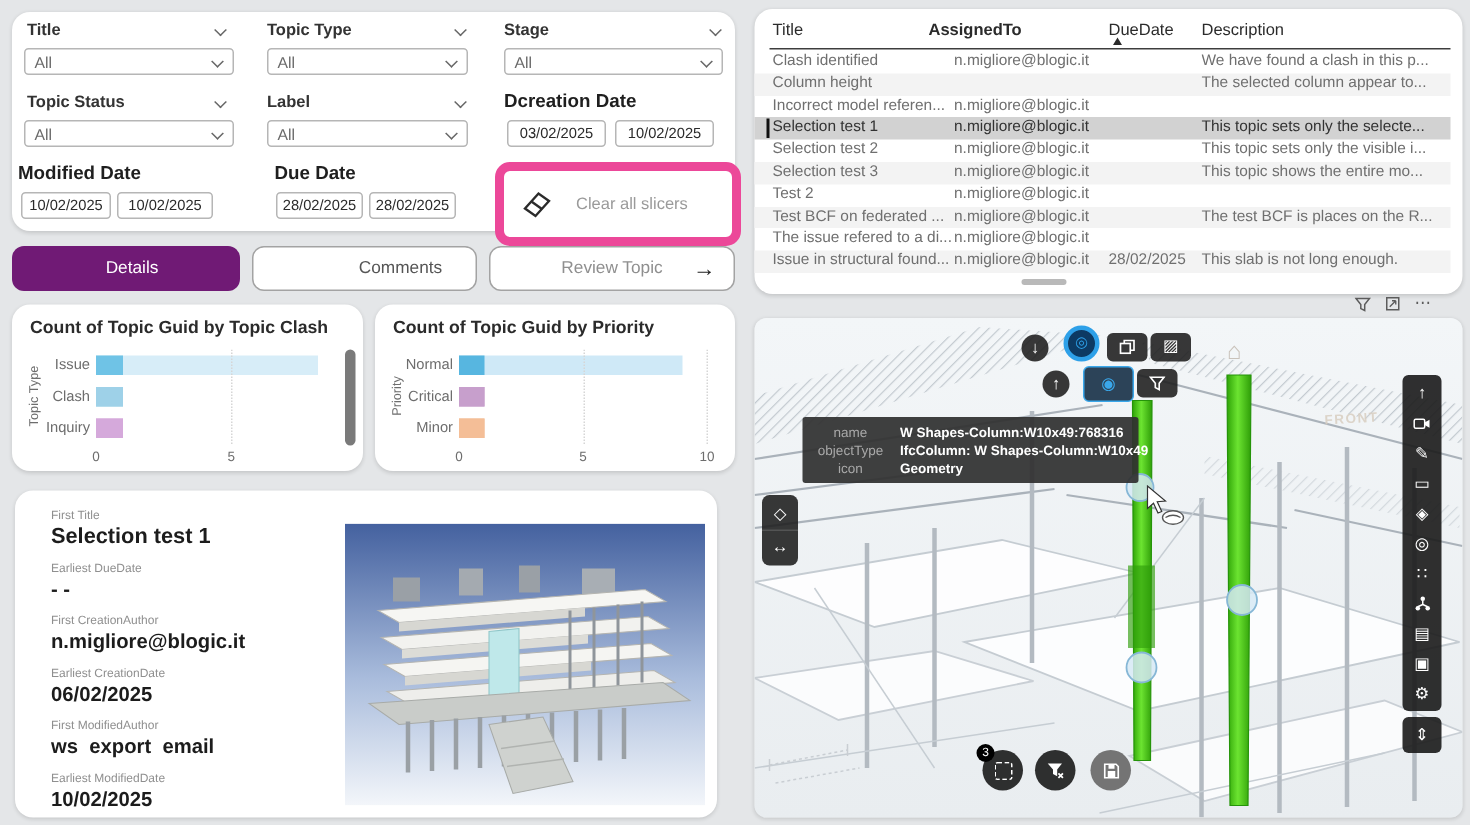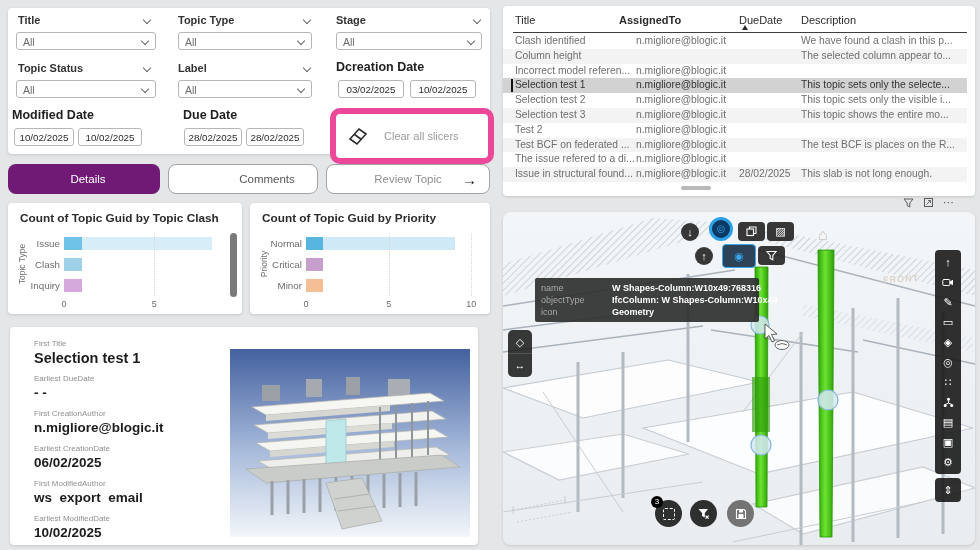--- a/index.html
+++ b/index.html
@@ -1,17 +1,17 @@
 <!DOCTYPE html>
 <html><head>
 <meta charset="utf-8">
 <style>
   html,body{margin:0;padding:0;background:#e4e6e8;font-family:"Liberation Sans","DejaVu Sans",sans-serif;}
   #page{position:relative;width:980px;height:550px;background:#e4e6e8;overflow:hidden;}
-  .card{position:absolute;background:#fff;border-radius:4px;box-shadow:0 1px 3px rgba(0,0,0,.14);}
+  .card{position:absolute;background:#fff;border-radius:12px;box-shadow:0 1px 3px rgba(0,0,0,.14);}
   .abs{position:absolute;}
   
   .dd-label{position:absolute;font-size:11px;font-weight:bold;color:#333;}
   .big-label{position:absolute;font-size:12.5px;font-weight:bold;color:#1f1f1f;}
   .chev{display:inline-block;width:5px;height:5px;border-right:1.3px solid #666;border-bottom:1.3px solid #666;transform:rotate(45deg);}
   .select{position:absolute;height:18px;border:1px solid #b6b6b6;border-radius:3px;background:#fff;font-size:10.5px;color:#6a6a6a;line-height:18px;padding-left:6px;box-sizing:border-box;}
   .select .chev{position:absolute;right:7px;top:5px;}
   .datebox{position:absolute;height:18px;border:1px solid #b6b6b6;border-radius:3px;background:#fff;font-size:9.8px;color:#2b2b2b;line-height:18px;text-align:center;box-sizing:border-box;}
   .clear-btn{position:absolute;left:322px;top:100px;width:152px;height:44px;border:6px solid #ec4899;border-radius:10px;background:#fff;display:flex;align-items:center;cursor:pointer;}
   .clear-btn span{font-size:11px;color:#9a9a9a;margin-left:14px;}
@@ -54,21 +54,21 @@
   .c3{left:298px;right:2px;width:auto;}
   .hscroll{position:absolute;height:4px;border-radius:2px;background:#b9b9b9;}
   
   #viewer{position:absolute;left:503px;top:212px;width:472px;height:333px;border-radius:8px;overflow:hidden;background:linear-gradient(#f3f6f8,#e9edf0);box-shadow:0 1px 3px rgba(0,0,0,.14);}
   .vbtn{position:absolute;background:rgba(28,28,28,.88);display:flex;align-items:center;justify-content:center;color:#fff;cursor:pointer;}
   .vbtn.circ{border-radius:50%;}
   .vbtn.sq{border-radius:4px;}
   .vicon{font-size:11px;line-height:1;color:#fff;}
   .tooltip{position:absolute;left:32px;top:66px;width:224px;height:44px;background:rgba(48,48,48,.93);border-radius:2px;padding:4px 6px;box-sizing:border-box;z-index:5;}
   .ttrow{display:flex;font-size:9px;line-height:12px;}
-  .ttlab{width:52px;text-align:left;color:#a9a9a9;margin-right:19px;flex:none;}
+  .ttlab{width:52px;text-align:center;color:#a9a9a9;margin-right:7px;flex:none;}
   .ttval{color:#fff;font-weight:bold;white-space:nowrap;}
   .rtb{position:absolute;right:14px;top:38px;width:26px;background:rgba(25,25,25,.9);border-radius:4px;padding:2px 0;z-index:4;}
   .rtb .vtool{height:20px;display:flex;align-items:center;justify-content:center;color:#fff;font-size:11px;cursor:pointer;}
   .collapse-btn{position:absolute;right:14px;top:266px;width:26px;height:24px;background:rgba(25,25,25,.9);border-radius:4px;z-index:4;}
   .leftpill{position:absolute;left:5px;top:118px;width:24px;background:rgba(28,28,28,.88);border-radius:5px;padding:1px 0;z-index:4;}
   .leftpill .vtool{height:22px;display:flex;align-items:center;justify-content:center;color:#fff;font-size:11px;cursor:pointer;border-bottom:1px solid rgba(255,255,255,.15);}
   .leftpill .vtool:last-child{border-bottom:none;}
   .botcirc{position:absolute;width:27px;height:27px;border-radius:50%;background:rgba(25,25,25,.9);display:flex;align-items:center;justify-content:center;z-index:4;cursor:pointer;}
   .badge{position:absolute;left:-4px;top:-4px;width:12px;height:12px;border-radius:50%;background:#000;color:#fff;font-size:8px;line-height:12px;text-align:center;}
   .ghost-home{position:absolute;left:315px;top:14px;font-size:16px;color:#c9c2ba;z-index:2;}

